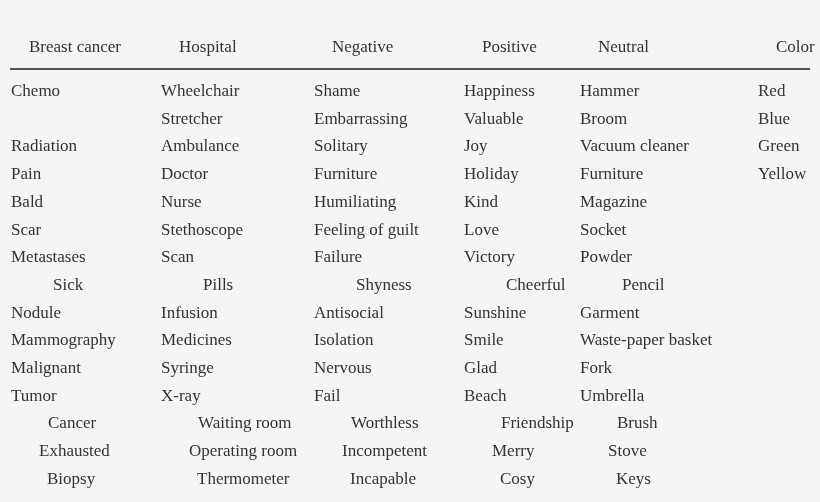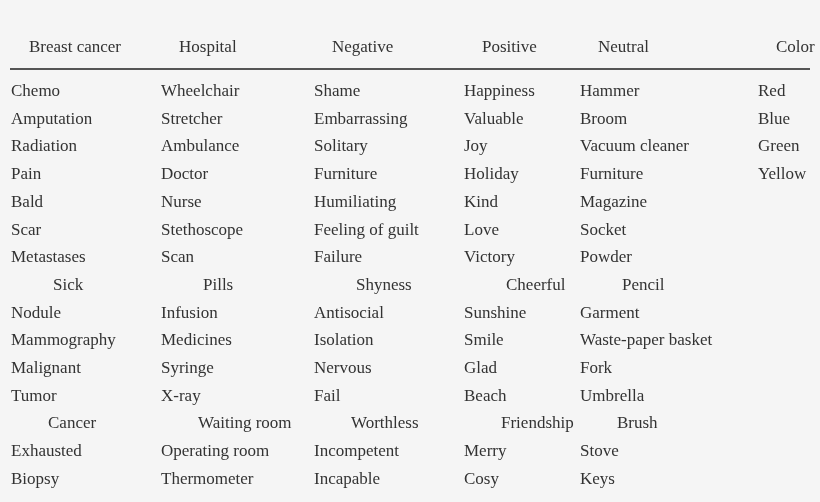--- a/index.html
+++ b/index.html
@@ -81,21 +81,20 @@
   <div class="body-rows" id="table-body">
       <div class="row" style="top: 0px;">
         <span class="cell c0">Chemo</span>
         <span class="cell c1">Wheelchair</span>
         <span class="cell c2">Shame</span>
         <span class="cell c3">Happiness</span>
         <span class="cell c4">Hammer</span>
         <span class="cell c5">Red</span>
       </div>
       <div class="row" style="top: 28px;">
-        <span class="cell c0">Amputation</span>
         <span class="cell c1">Stretcher</span>
         <span class="cell c2">Embarrassing</span>
         <span class="cell c3">Valuable</span>
         <span class="cell c4">Broom</span>
         <span class="cell c5">Blue</span>
       </div>
       <div class="row" style="top: 55px;">
         <span class="cell c0">Radiation</span>
         <span class="cell c1">Ambulance</span>
         <span class="cell c2">Solitary</span>
@@ -176,29 +175,29 @@
         <span class="cell c5"></span>
       </div>
       <div class="row" style="top: 332px; margin-left: 37px;">
         <span class="cell c0">Cancer</span>
         <span class="cell c1">Waiting room</span>
         <span class="cell c2">Worthless</span>
         <span class="cell c3">Friendship</span>
         <span class="cell c4">Brush</span>
         <span class="cell c5"></span>
       </div>
-      <div class="row" style="top: 360px;">
+      <div class="row" style="top: 360px; margin-left: 28px;">
         <span class="cell c0">Exhausted</span>
         <span class="cell c1">Operating room</span>
         <span class="cell c2">Incompetent</span>
         <span class="cell c3">Merry</span>
         <span class="cell c4">Stove</span>
         <span class="cell c5"></span>
       </div>
-      <div class="row" style="top: 388px;">
+      <div class="row" style="top: 388px; margin-left: 36px;">
         <span class="cell c0">Biopsy</span>
         <span class="cell c1">Thermometer</span>
         <span class="cell c2">Incapable</span>
         <span class="cell c3">Cosy</span>
         <span class="cell c4">Keys</span>
         <span class="cell c5"></span>
       </div>
     </div>
 </div>
 

